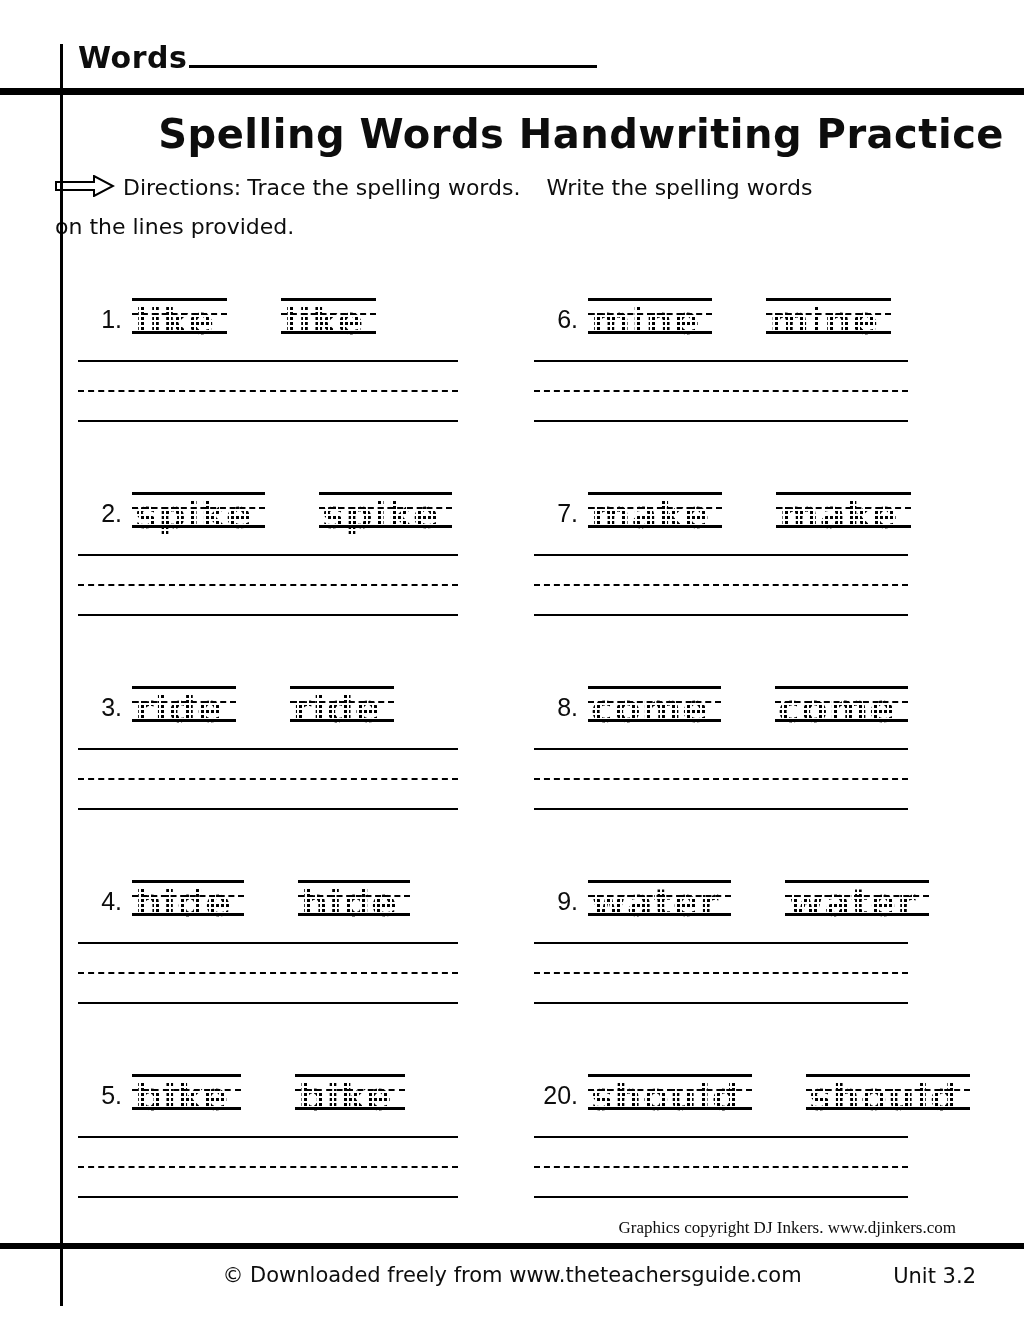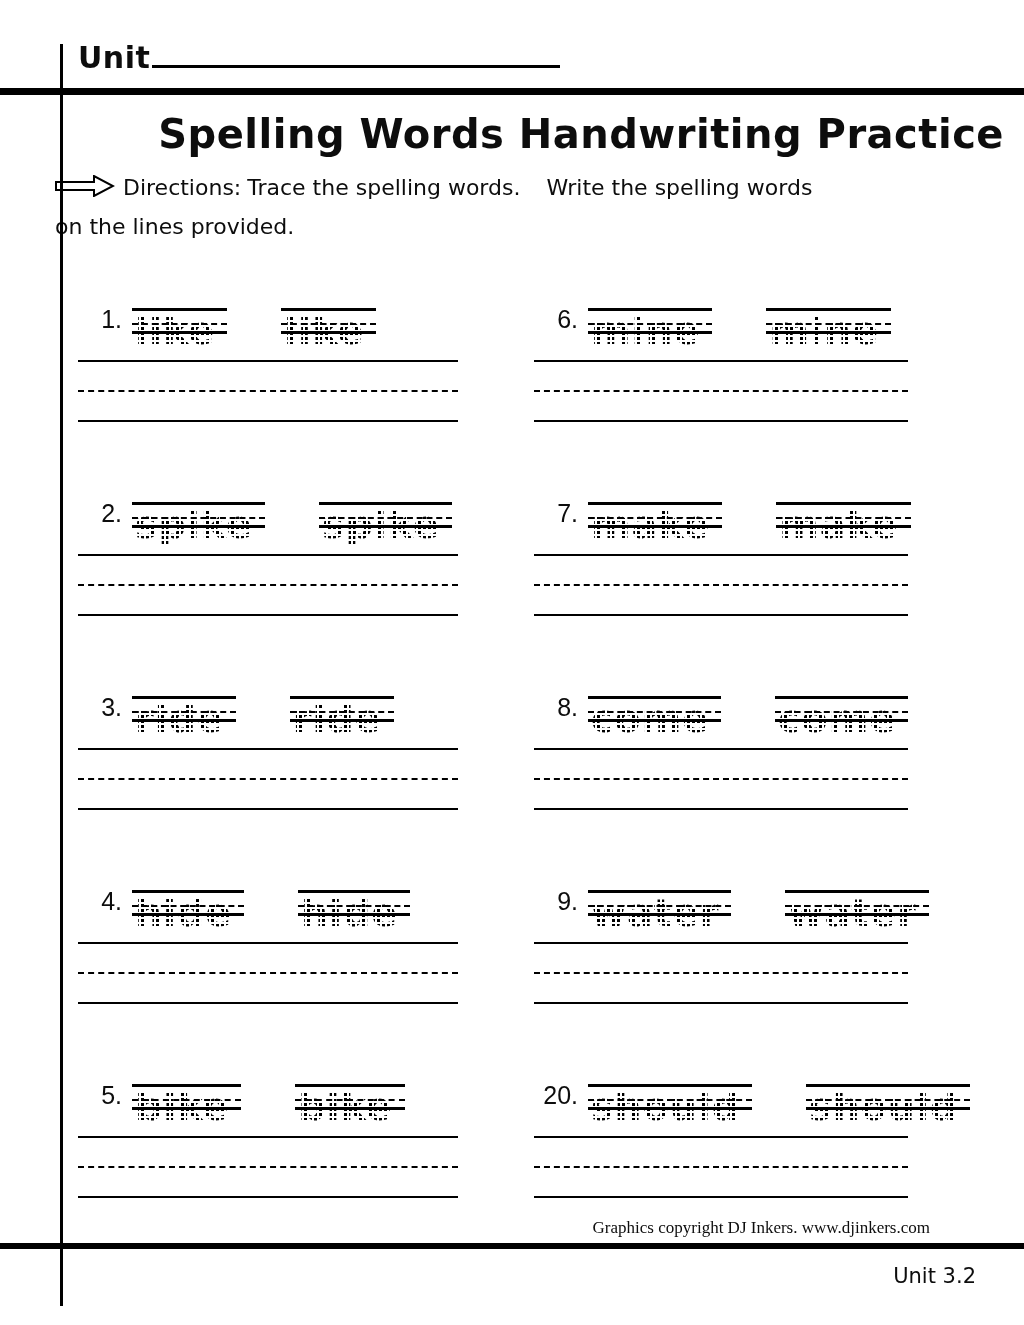--- a/index.html
+++ b/index.html
@@ -24,54 +24,54 @@
   .dir-gap { display:inline-block; width:26px; }
 
   .main { display:flex; margin:28px 0 0 78px; }
   .col { width:380px; }
   .col.right { width:374px; margin-left:76px; }
 
   .item + .item { margin-top:46px; }
   .trace-row { display:flex; align-items:flex-end; height:60px; }
   .item-number { flex:none; width:44px; text-align:right; font-size:25px; margin-right:10px;
                  line-height:1; padding-bottom:2px; font-family:"Liberation Sans", sans-serif; }
-  .trace-cell { position:relative; display:inline-block; height:26px;
+  .trace-cell { position:relative; display:inline-block; height:36px;
                 border-top:3px solid #000; border-bottom:3px solid #000; padding:0 12px 0 3px; }
   .trace-cell + .trace-cell { margin-left:54px; }
   .trace-mid { position:absolute; left:0; right:0; top:12px; border-top:2px dashed #000; z-index:2; }
   .trace-word {
     display:block; font-size:38px; font-weight:bold; line-height:40px; letter-spacing:1px;
     color:transparent;
     background-image:radial-gradient(circle, #000 1.5px, rgba(0,0,0,0) 1.9px);
     background-size:5px 5px;
     -webkit-background-clip:text; background-clip:text;
     white-space:nowrap;
   }
   @supports not (-webkit-background-clip: text) {
     .trace-word { color:#222; background:none; }
   }
 
   .write-lines { margin-top:26px; width:100%; }
   .wline { height:0; border-top:2px solid #000; }
   .wline.dashed { border-top:2px dashed #000; }
   .wline + .wline { margin-top:28px; }
 
-  .credit { text-align:right; padding-right:94px; margin-top:20px;
+  .credit { text-align:right; padding-right:68px; margin-top:20px;
             font-family:"Liberation Serif", serif; font-size:17px; }
   .bottom-rule { height:6px; background:#000; margin-top:5px; }
   .footer-row { position:relative; margin-top:14px; text-align:center; font-size:21px; font-weight:500; }
   .unit { position:absolute; right:48px; top:1px; font-weight:500;text-align:right; }
 </style>
 </head>
 <body>
 
 <div class="vrule"></div>
 
 <div class="name-row">
-  <span>Unit</span><span class="name-blank"></span>
+  <span>Words</span><span class="name-blank"></span>
 </div>
 
 <div class="thick-rule"></div>
 
 <h1 class="title">Spelling Words Handwriting Practice</h1>
 
 <div class="directions">
   <span class="arrow-icon"><svg width="60" height="22" viewBox="0 0 60 22">
         <polygon points="1,7 39,7 39,1 58,11 39,21 39,15 1,15" fill="#fff" stroke="#000" stroke-width="2"></polygon>
       </svg></span><span class="dir-label">Directions:</span><span>Trace the spelling words.</span><span class="dir-gap"></span><span>Write the spelling words on the lines provided.</span>
@@ -275,14 +275,15 @@
     </section>
 
   </div>
 </main>
 
 <div class="credit">Graphics copyright DJ Inkers. www.djinkers.com</div>
 
 <div class="bottom-rule"></div>
 
 <div class="footer-row">
+  <span>© Downloaded freely from www.theteachersguide.com</span>
   <span class="unit">Unit 3.2</span>
 </div>
 
 </body></html>

